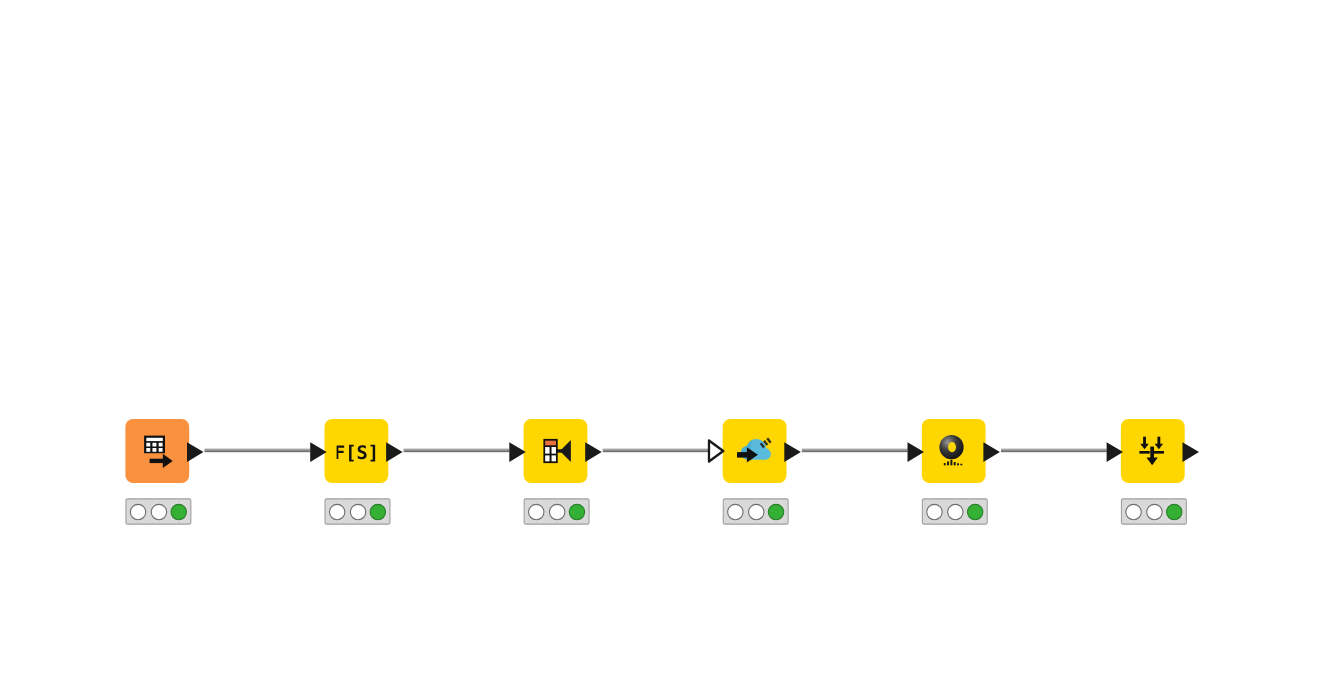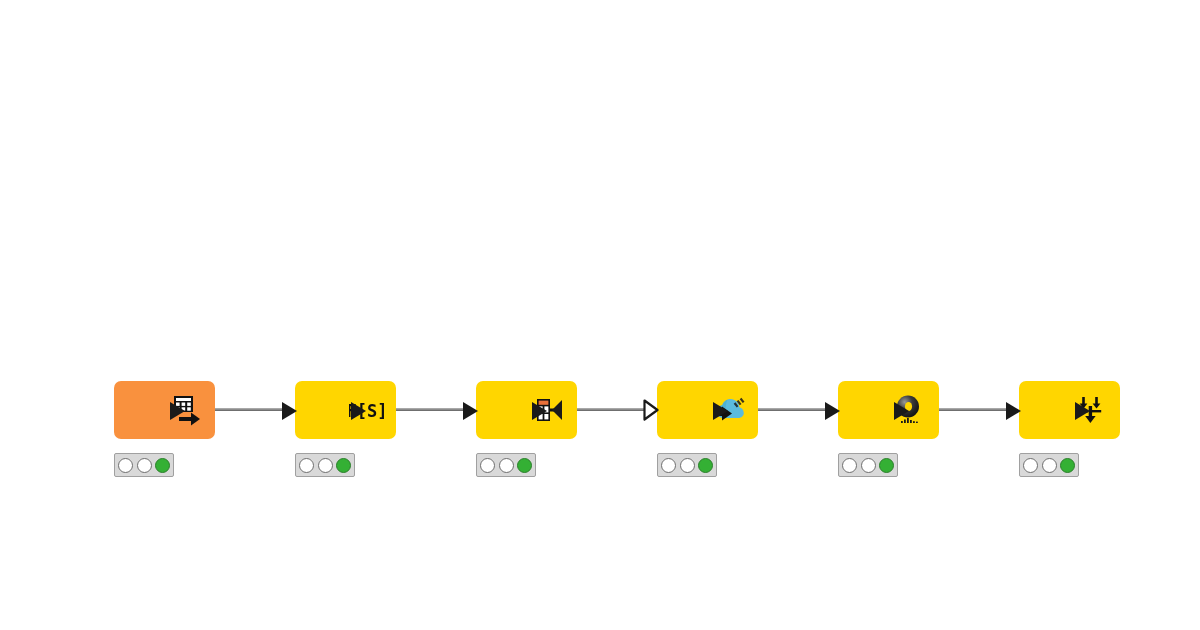--- a/index.html
+++ b/index.html
@@ -40,21 +40,20 @@
   .node-body {
     position: absolute;
     left: 0;
     top: 0;
     width: 58px;
     height: 58px;
     border-radius: 7px;
     display: flex;
     align-items: center;
     justify-content: center;
-    padding-left: 43px;
   }
   .node-body.yellow { background: #FFD600; }
   .node-body.orange { background: #F9913E; }
 
   
   .port {
     position: absolute;
     top: 21px;
     width: 0;
     height: 0;

